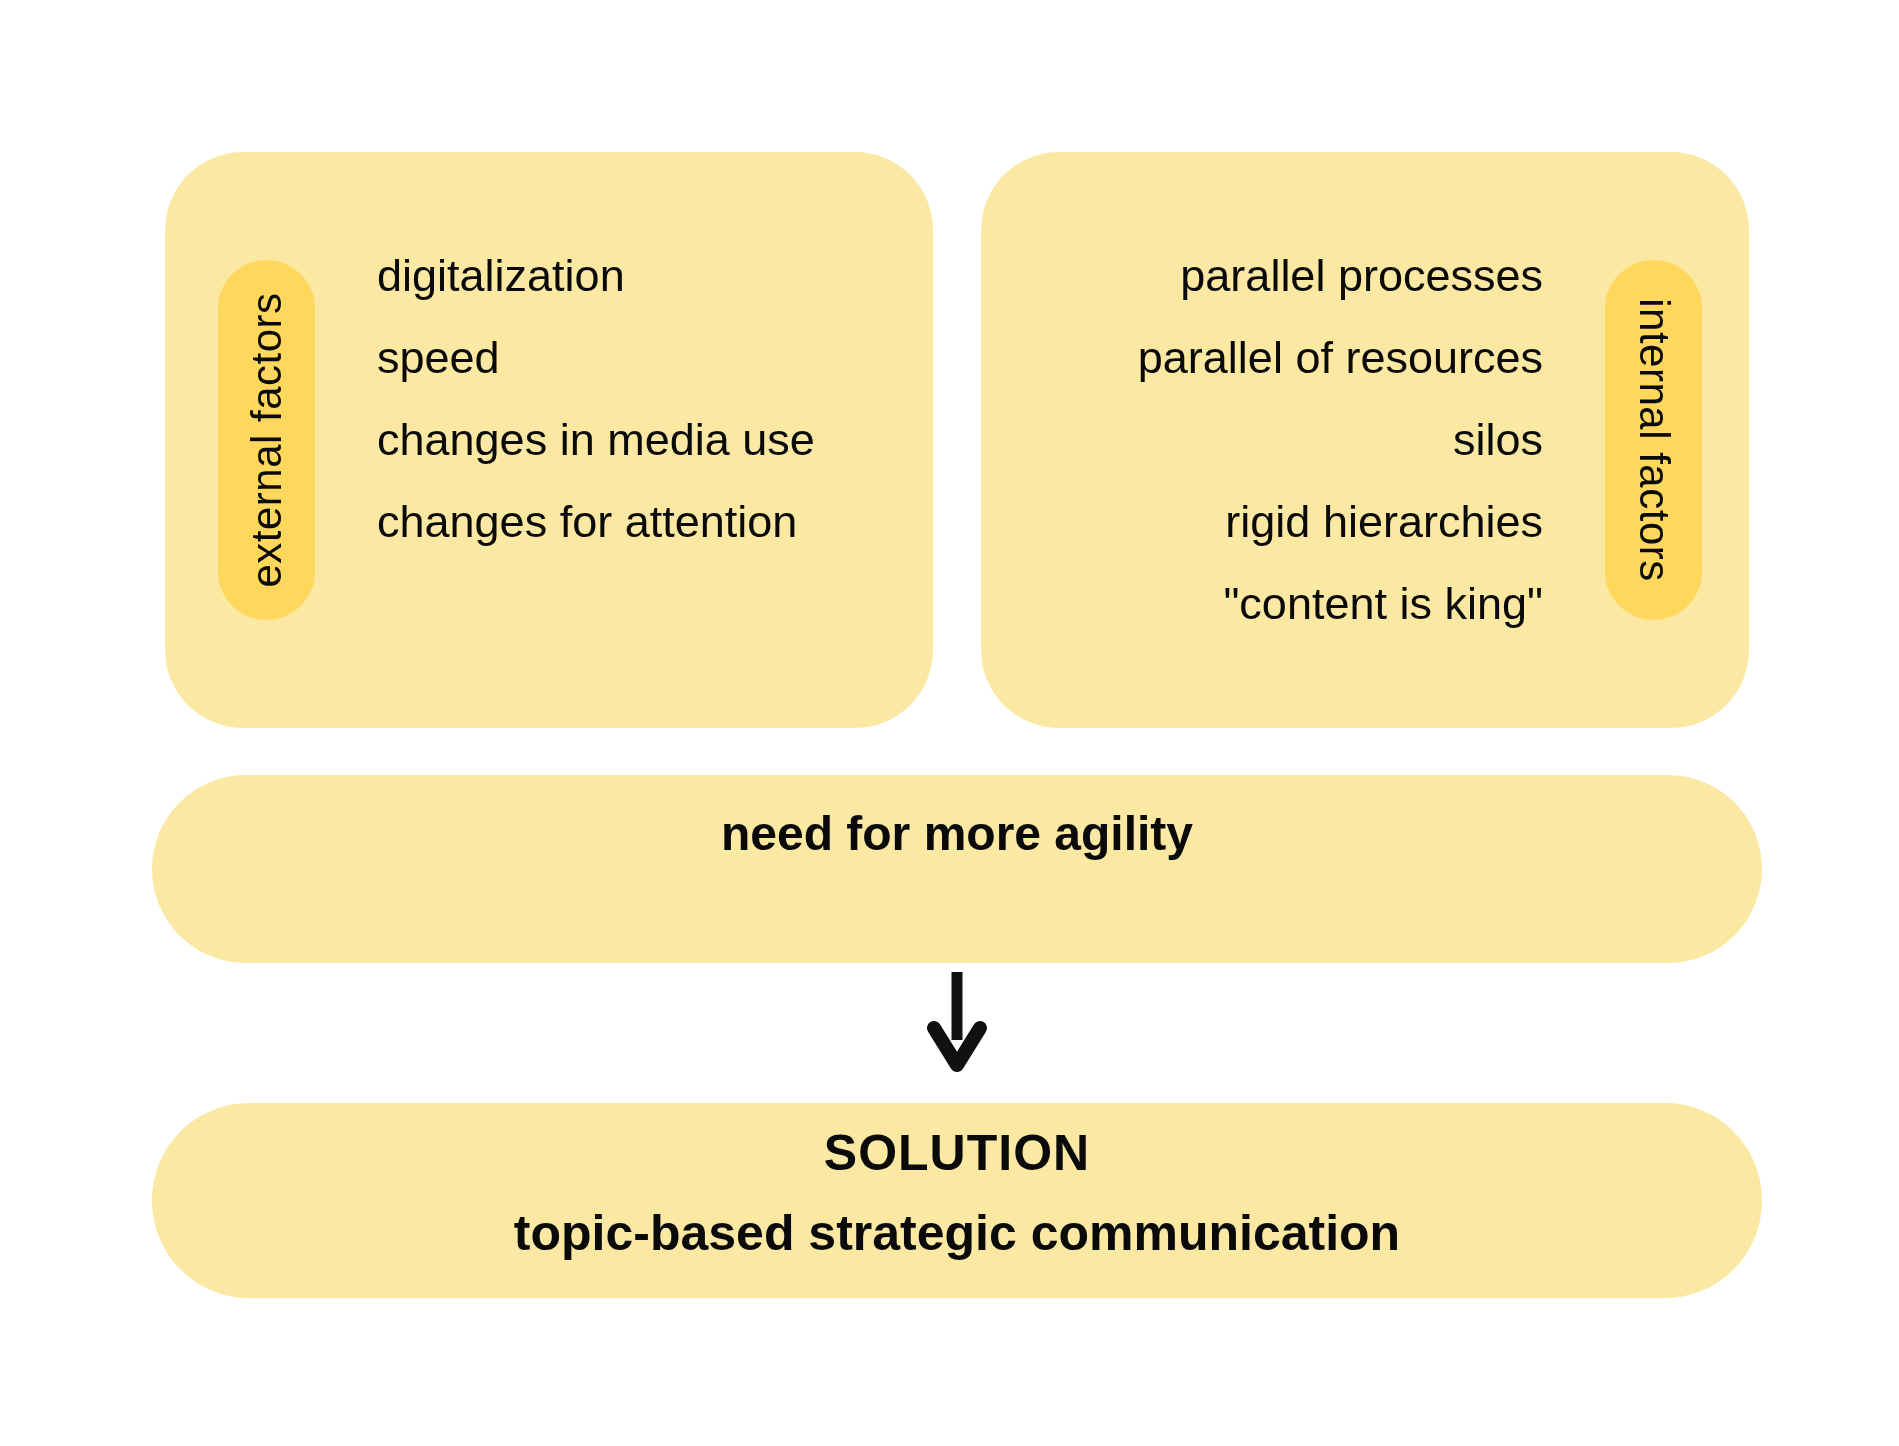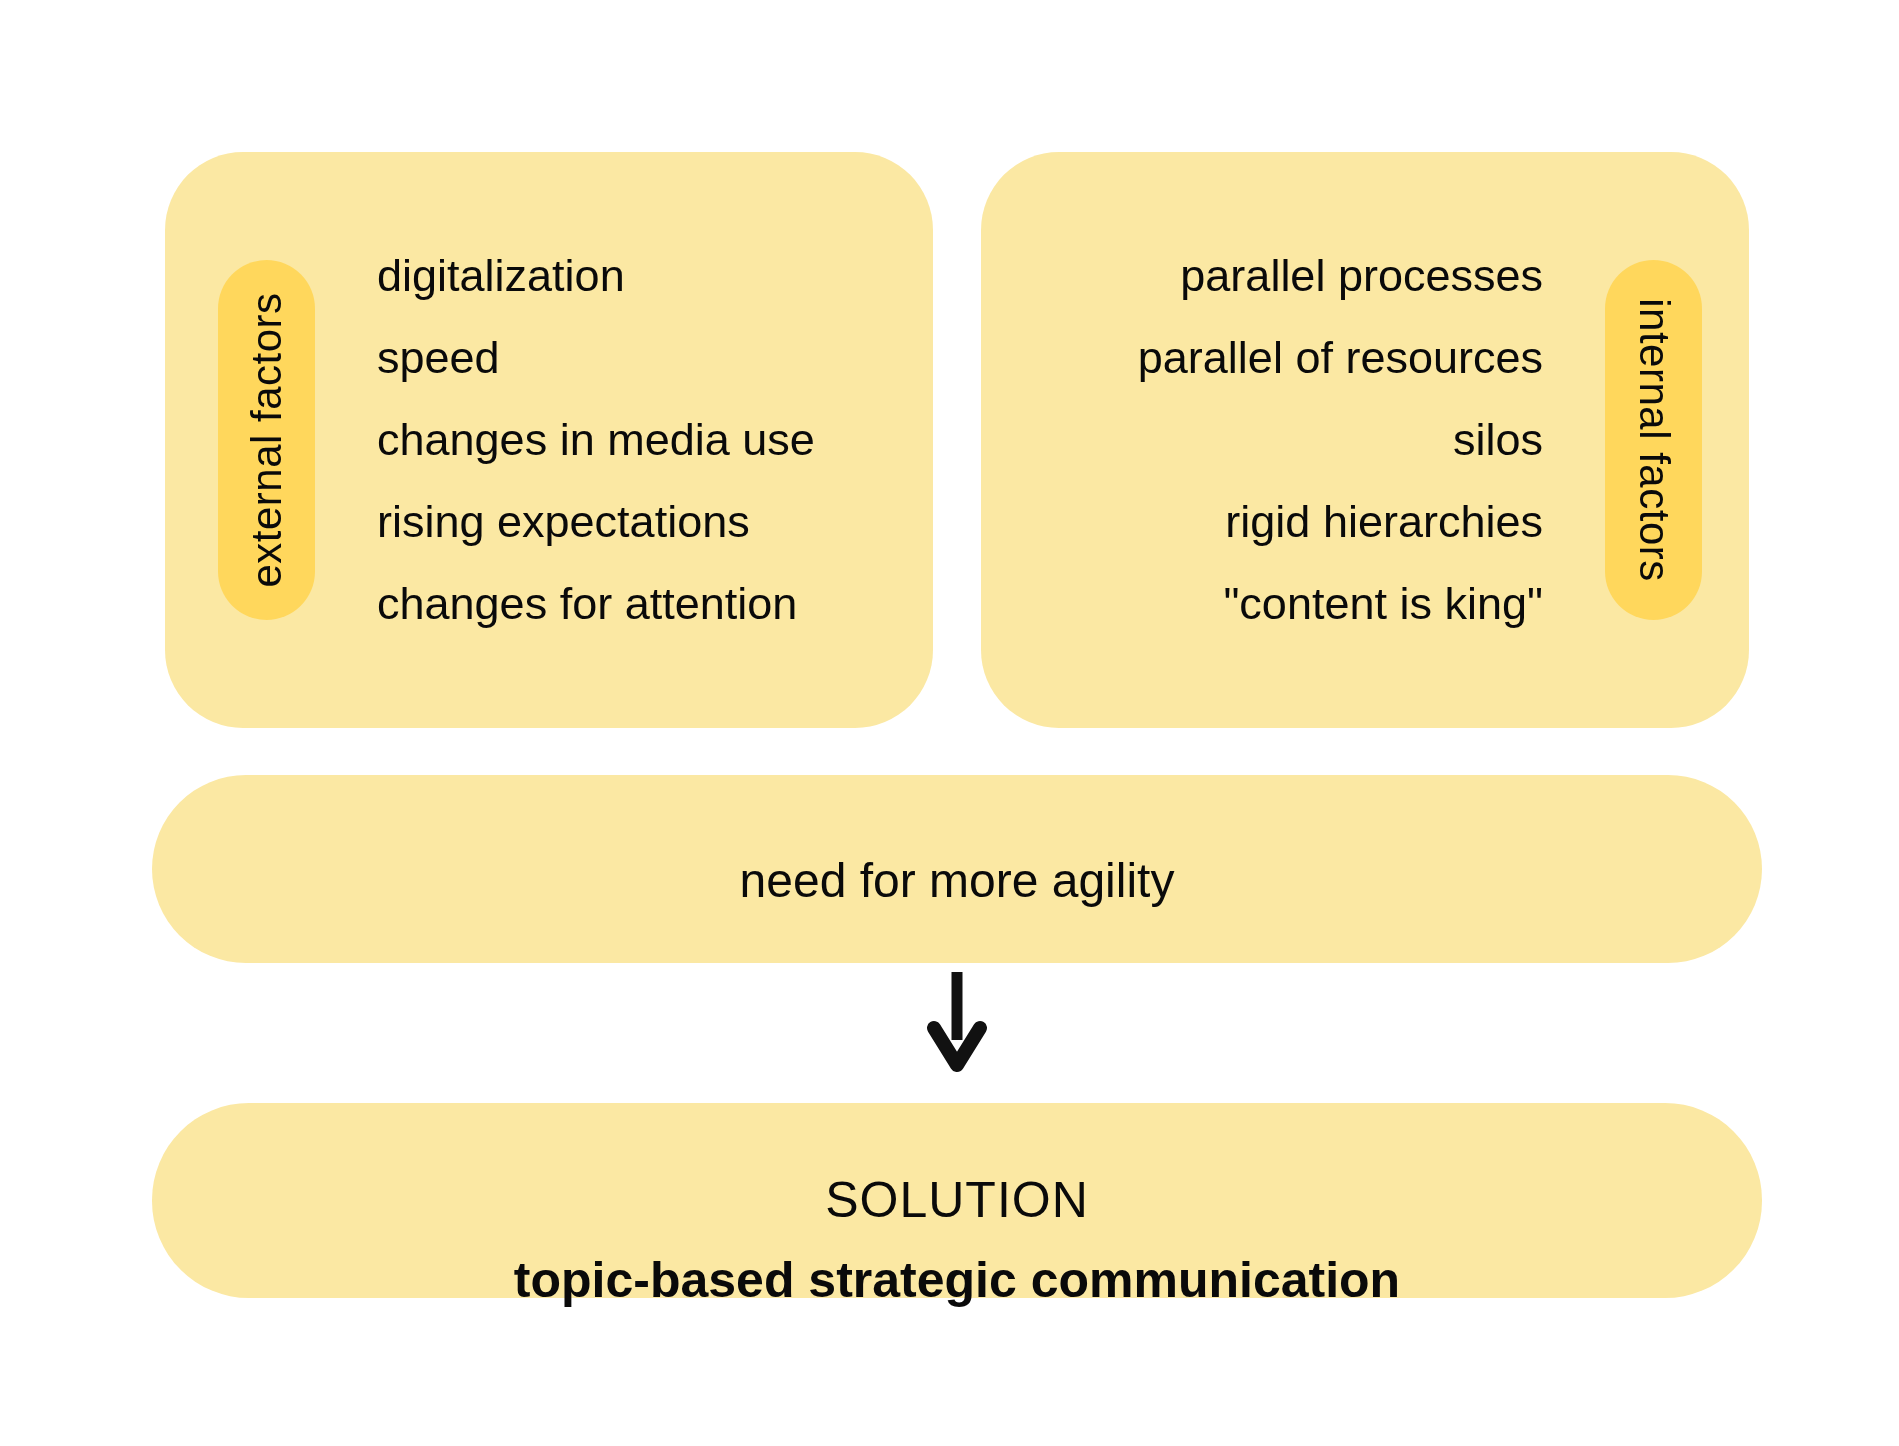--- a/index.html
+++ b/index.html
@@ -20,40 +20,39 @@
   .rotcw{transform:rotate(90deg);}
   .items{position:absolute;top:83px;margin:0;padding:0;list-style:none;}
   .left-items{left:212px;text-align:left;}
   .right-items{right:206px;text-align:right;margin-left:40px;}
   .items li{height:82px;display:flex;align-items:center;font-size:45px;white-space:nowrap;text-align:center;}
   .right-items li{justify-content:flex-end;}
   .band{position:absolute;left:152px;width:1610px;background:var(--box,#FBE8A3);
     display:flex;flex-direction:column;align-items:center;text-align:center;box-sizing:border-box;}
   .band.agility{top:775px;height:188px;border-radius:94px;padding-top:28px;gap:4px;}
   .band.solution{top:1103px;height:195px;border-radius:97px;padding-top:18px;gap:18px;}
-  .band-title{font-weight:normal;font-size:48px;line-height:62px;margin-top:47px;}
+  .band-title{font-weight:bold;font-size:48px;line-height:62px;}
   .band-sub{font-size:40px;line-height:54px;}
   .solution-title{font-size:50px;line-height:64px;letter-spacing:1px;}
   .solution-sub{font-size:50px;line-height:60px;font-weight:bold;}
   .arrow{position:absolute;left:925px;top:966px;width:64px;height:116px;color:var(--arrow,#111);}
 </style>
 </head>
 <body>
 
 <div class="canvas">
 
   <section class="factor-box left">
     <div class="pill pill-left">
       <span class="vtext rotccw">external factors</span>
     </div>
     <ul class="items left-items">
       <li>digitalization</li>
       <li>speed</li>
       <li>changes in media use</li>
-      <li>rising expectations</li>
       <li>changes for attention</li>
     </ul>
   </section>
 
   <section class="factor-box right">
     <ul class="items right-items">
       <li>parallel processes</li>
       <li>parallel of resources</li>
       <li>silos</li>
       <li>rigid hierarchies</li>

